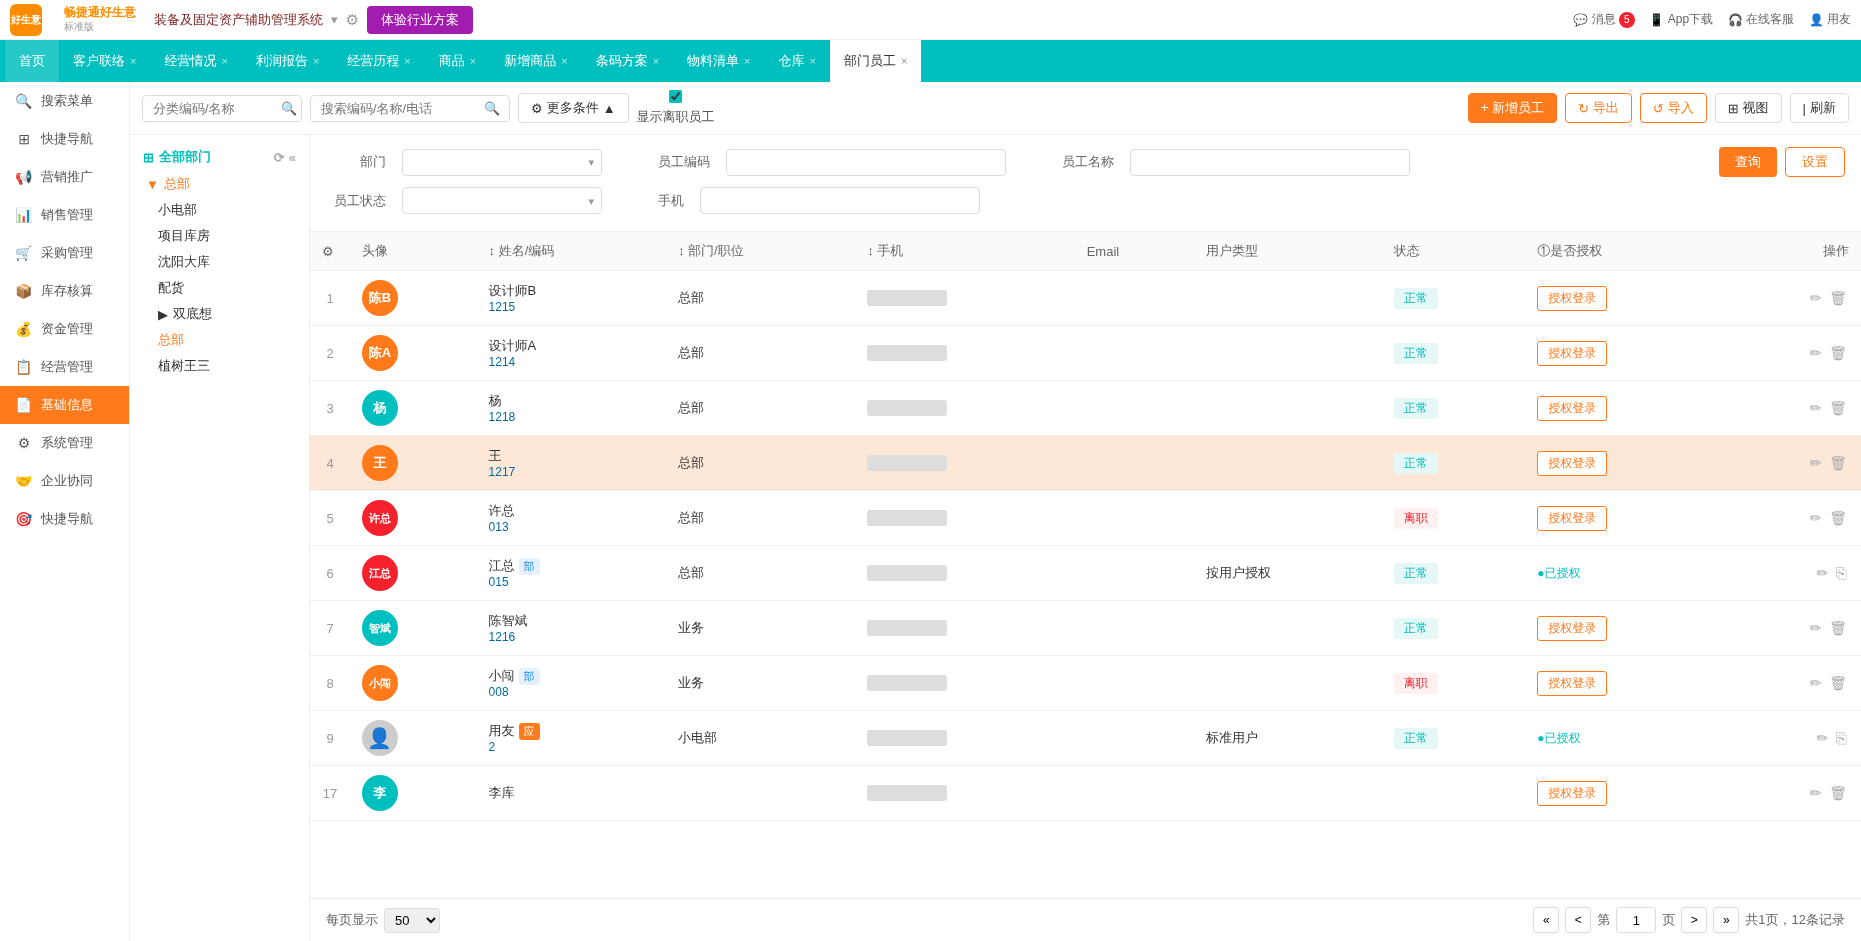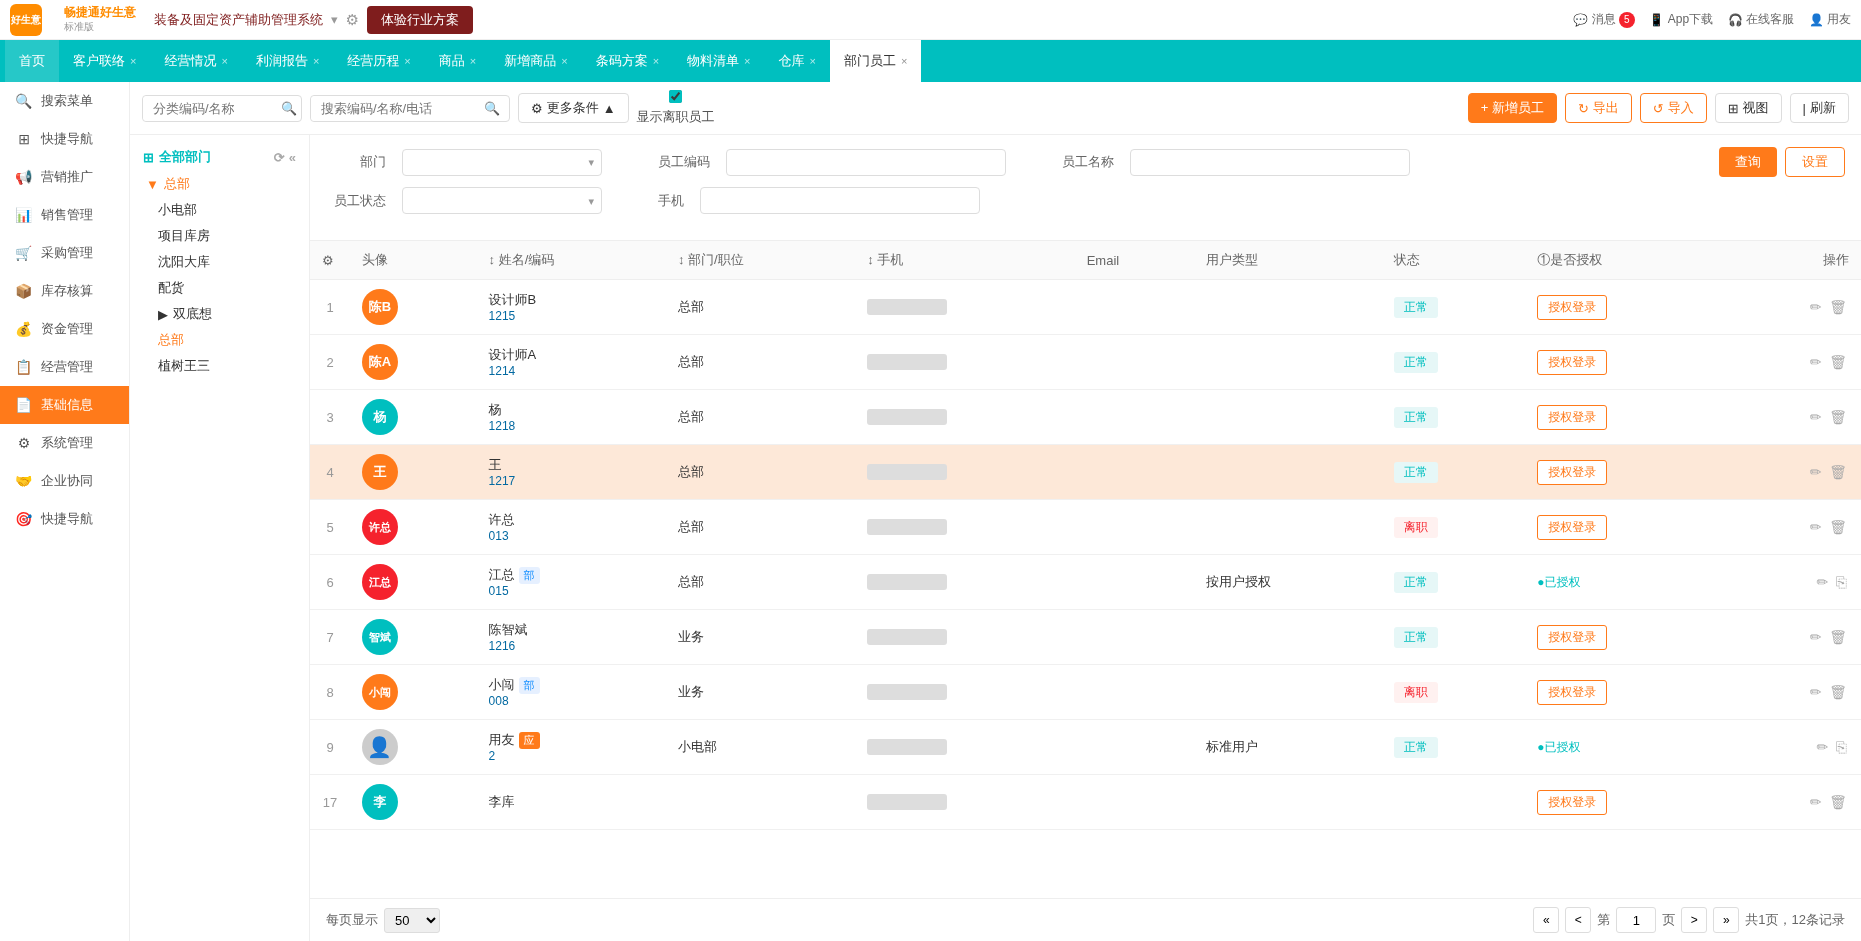--- a/index.html
+++ b/index.html
@@ -9,21 +9,21 @@
     .top-bar { height: 40px; background: #fff; display: flex; align-items: center; padding: 0 10px; border-bottom: 1px solid #eee; justify-content: space-between; }
     .top-bar-left { display: flex; align-items: center; gap: 8px; }
     .logo-area { display: flex; align-items: center; gap: 22px; }
     .logo-icon { width: 32px; height: 32px; background: #ff8c00; border-radius: 6px; display: flex; align-items: center; justify-content: center; color: white; font-size: 10px; font-weight: bold; }
     .logo-text { font-size: 12px; color: #ff8c00; font-weight: bold; line-height: 1.2; }
     .logo-sub { font-size: 10px; color: #999; }
     .system-title { font-size: 13px; color: #7f1d1d; margin-left: 10px; }
     .top-bar-right { display: flex; align-items: center; gap: 15px; color: #666; font-size: 12px; }
     .top-bar-right span { cursor: pointer; display: flex; align-items: center; gap: 3px; }
     .badge { background: #f5222d; color: white; border-radius: 50%; width: 16px; height: 16px; font-size: 10px; display: inline-flex; align-items: center; justify-content: center; }
-    .btn-experience { background: #7f1d1d; color: white; border: none; padding: 5px 14px; border-radius: 4px; cursor: pointer; font-size: 13px; }
+    .btn-experience { background: #a21caf; color: white; border: none; padding: 5px 14px; border-radius: 4px; cursor: pointer; font-size: 13px; }
 
     
     .nav-bar { height: 42px; background: #00bfbf; display: flex; align-items: center; padding: 0 5px; overflow: hidden; }
     .nav-item { padding: 0 14px; height: 42px; display: flex; align-items: center; color: white; cursor: pointer; font-size: 13px; white-space: nowrap; position: relative; }
     .nav-item.active { background: white; color: #333; }
     .nav-item .close-x { margin-left: 5px; font-size: 11px; opacity: 0.7; }
     .nav-item-home { background: rgba(255,255,255,0.15); }
 
     
     .main-layout { display: flex; height: calc(941px - 40px - 42px); }
@@ -55,21 +55,21 @@
     .dept-tree { font-size: 13px; }
     .dept-item { padding: 4px 8px; cursor: pointer; border-radius: 3px; display: flex; align-items: center; gap: 5px; }
     .dept-item-child { padding-left: 20px; }
 
     
     .table-area { flex: 1; display: flex; flex-direction: column; overflow: hidden; background: white; }
 
     
     .filter-form { padding: 12px 16px; background: white; border-bottom: 1px solid #eee; }
     .filter-row { display: flex; align-items: center; gap: 16px; margin-bottom: 10px; }
-    .filter-row:last-child { margin-bottom: 14px; }
+    .filter-row:last-child { margin-bottom: 5px; }
     .filter-label { color: #666; font-size: 13px; width: 60px; text-align: right; flex-shrink: 0; }
     .filter-select { border: 1px solid #ddd; border-radius: 4px; padding: 5px 10px; font-size: 13px; width: 200px; outline: none; background: white; appearance: none; cursor: pointer; }
     .filter-input { border: 1px solid #ddd; border-radius: 4px; padding: 5px 10px; font-size: 13px; width: 280px; outline: none; }
     .filter-actions { margin-left: auto; display: flex; gap: 8px; }
     .btn-search { background: #ff7a1a; color: white; border: none; padding: 5px 16px; border-radius: 4px; cursor: pointer; font-size: 13px; }
     .btn-reset { background: white; color: #ff7a1a; border: 1px solid #ff7a1a; padding: 5px 16px; border-radius: 4px; cursor: pointer; font-size: 13px; }
 
     
     .table-container { flex: 1; overflow-y: auto; }
     table { width: 100%; border-collapse: collapse; font-size: 13px; }

